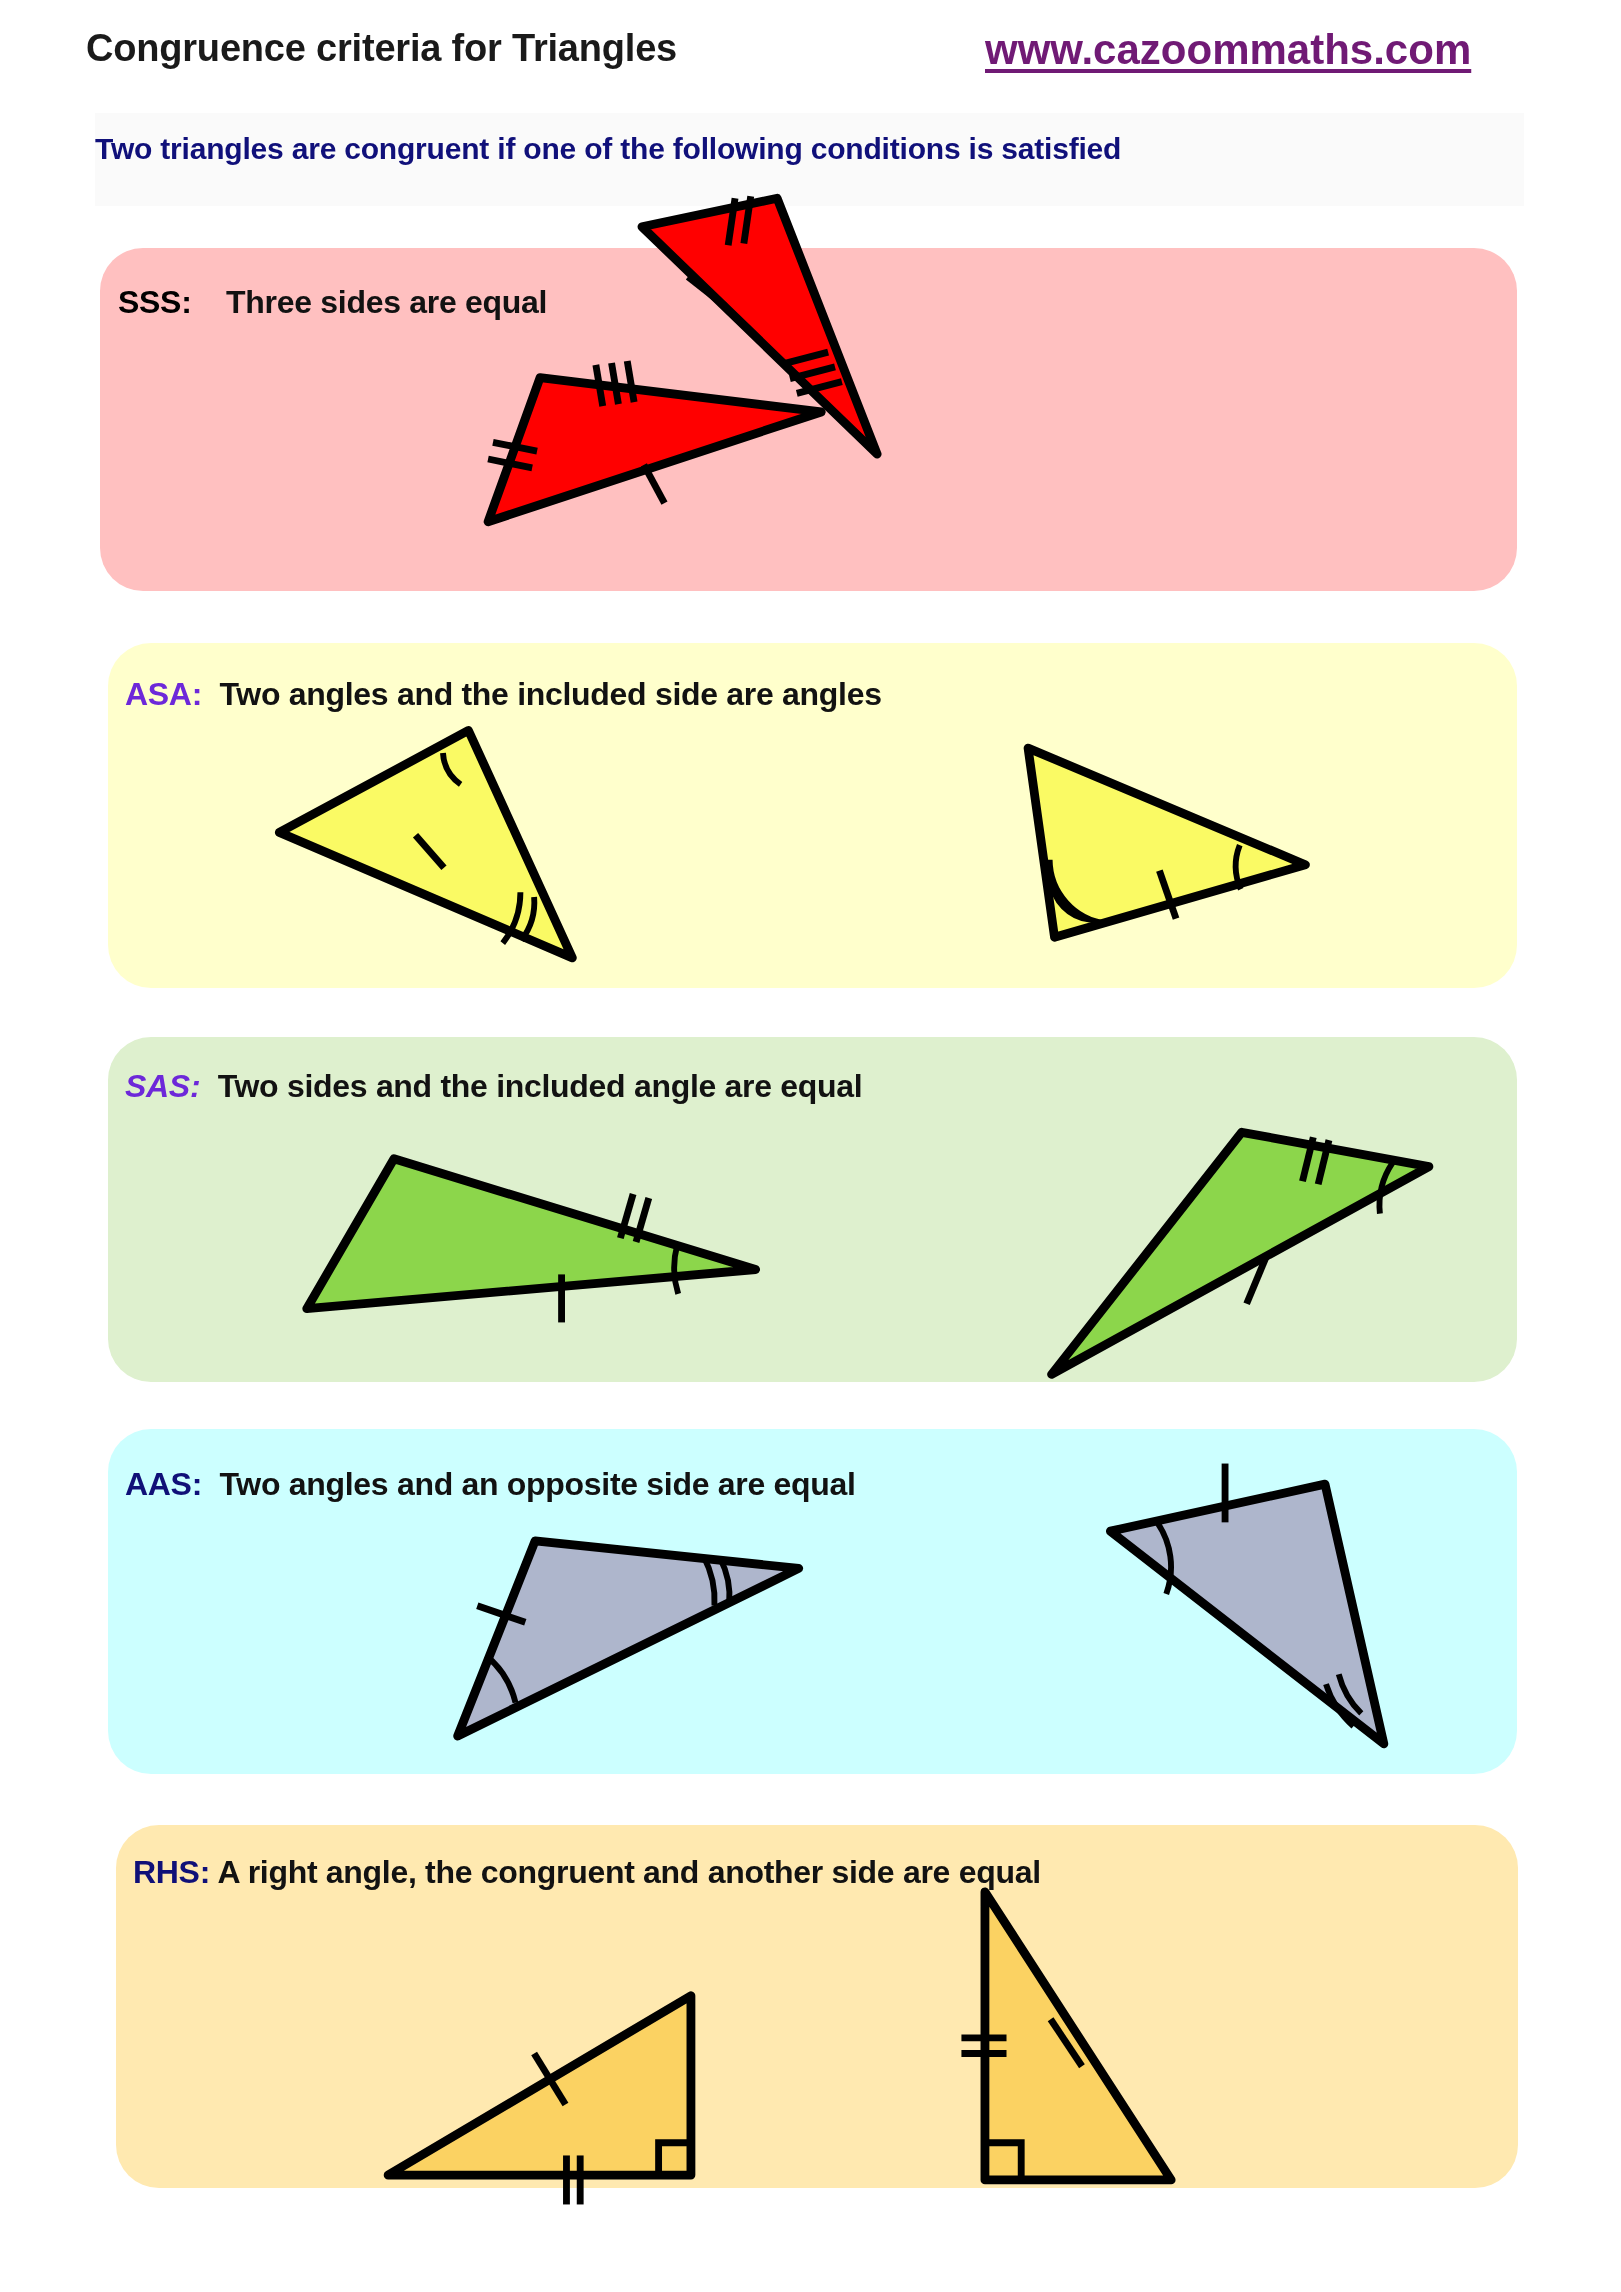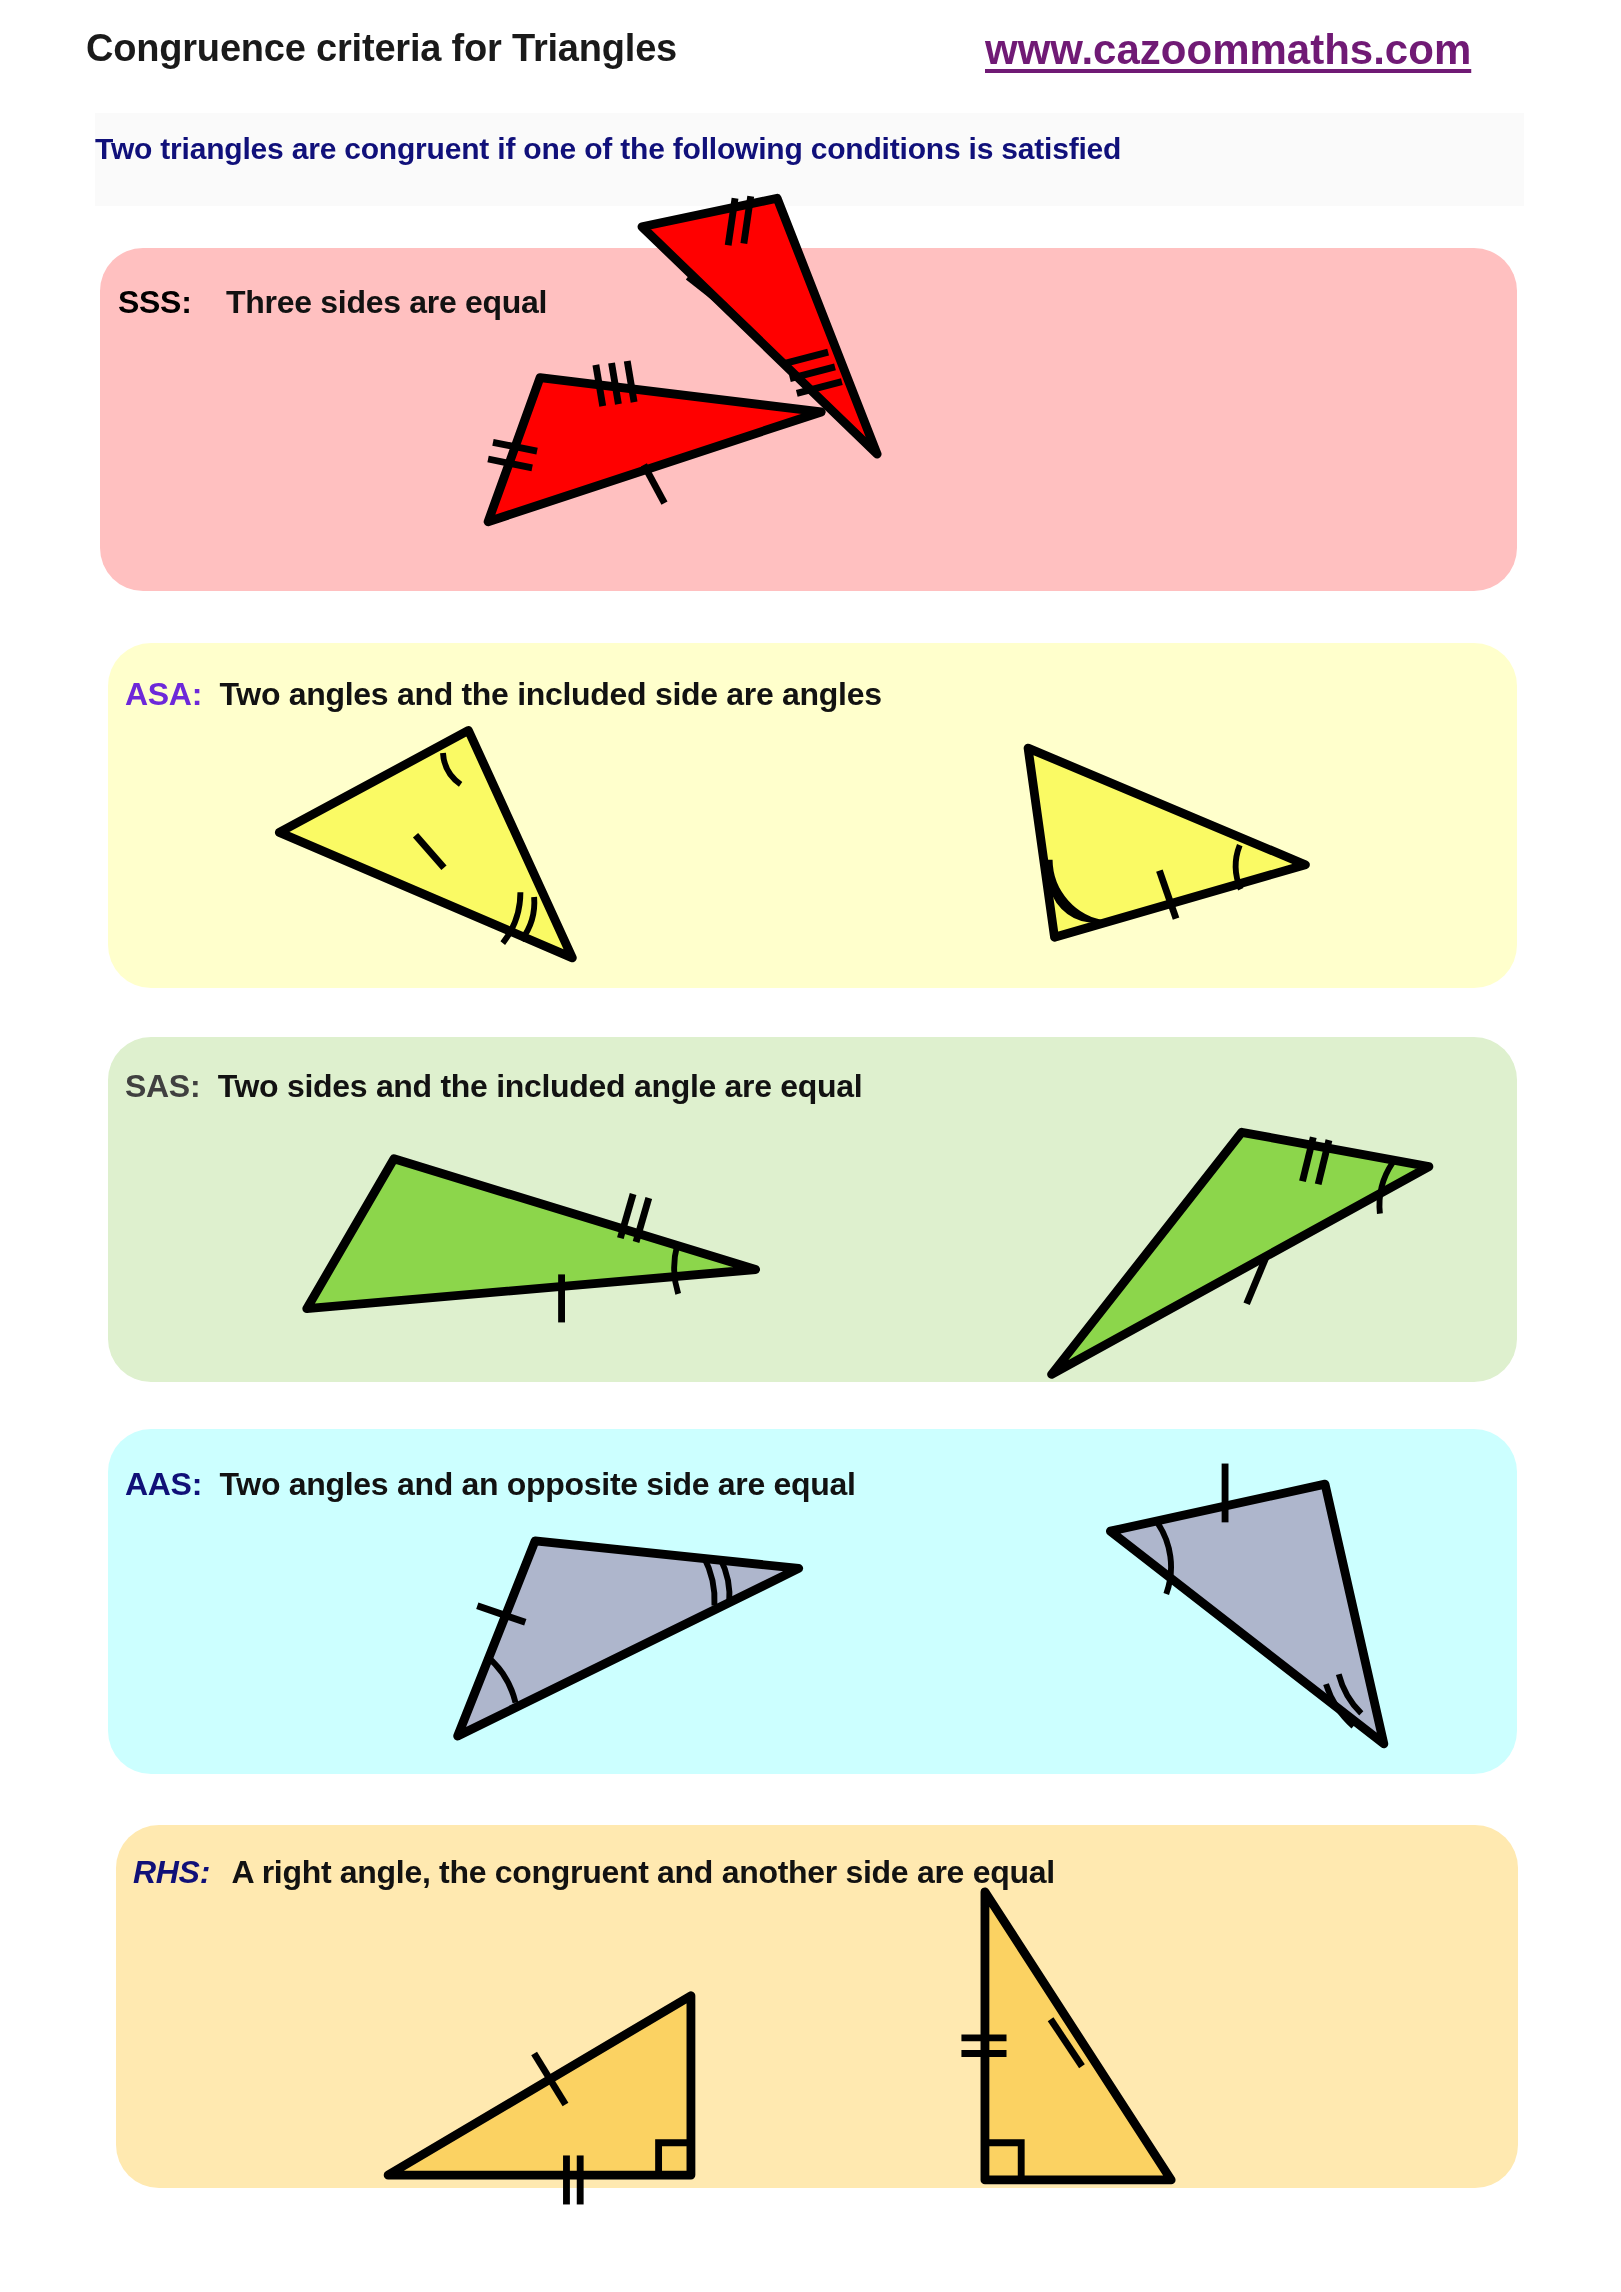--- a/index.html
+++ b/index.html
@@ -122,33 +122,33 @@
 </div>
 
 <div class="panel" id="panel-asa" style="background: rgb(255, 255, 204);"></div>
 <div class="panel-heading" id="heading-asa">
   <span class="panel-code" style="margin-right: 8.8px; color: #6d28d9;">ASA:</span>
   <span>Two angles and the included side are angles</span>
 </div>
 
 <div class="panel" id="panel-sas" style="background: rgb(222, 240, 206);"></div>
 <div class="panel-heading" id="heading-sas">
-  <span class="panel-code" style="margin-right: 8.8px; color: #404040;">SAS:</span>
+  <span class="panel-code" style="margin-right: 8.8px; color: #6d28d9; font-style: italic;">SAS:</span>
   <span>Two sides and the included angle are equal</span>
 </div>
 
 <div class="panel" id="panel-aas" style="background: rgb(204, 255, 255);"></div>
 <div class="panel-heading" id="heading-aas">
   <span class="panel-code" style="margin-right: 8.8px; color: rgb(16, 16, 120);">AAS:</span>
   <span>Two angles and an opposite side are equal</span>
 </div>
 
 <div class="panel" id="panel-rhs" style="background: rgb(255, 233, 176);"></div>
 <div class="panel-heading" id="heading-rhs">
-  <span class="panel-code" style="margin-right: 14px; color: rgb(16, 16, 120); font-style: italic;">RHS:</span>
+  <span class="panel-code" style="margin-right: 0; color: rgb(16, 16, 120);">RHS:</span>
   <span>A right angle, the congruent and another side are equal</span>
 </div>
 
 <svg class="fig" width="1621" height="2293" viewBox="0 0 1654 2339">
 
   <g>
     <polygon id="sss-t1" points="551,385 838,420 498,532" stroke="#000" stroke-width="9" stroke-linejoin="round" fill="#FF0000"></polygon>
 
     <line x1="614,0" y1="0" x2="0" y2="0" style="display:none"></line>
     <g stroke="#000" stroke-width="7" stroke-linecap="butt">

